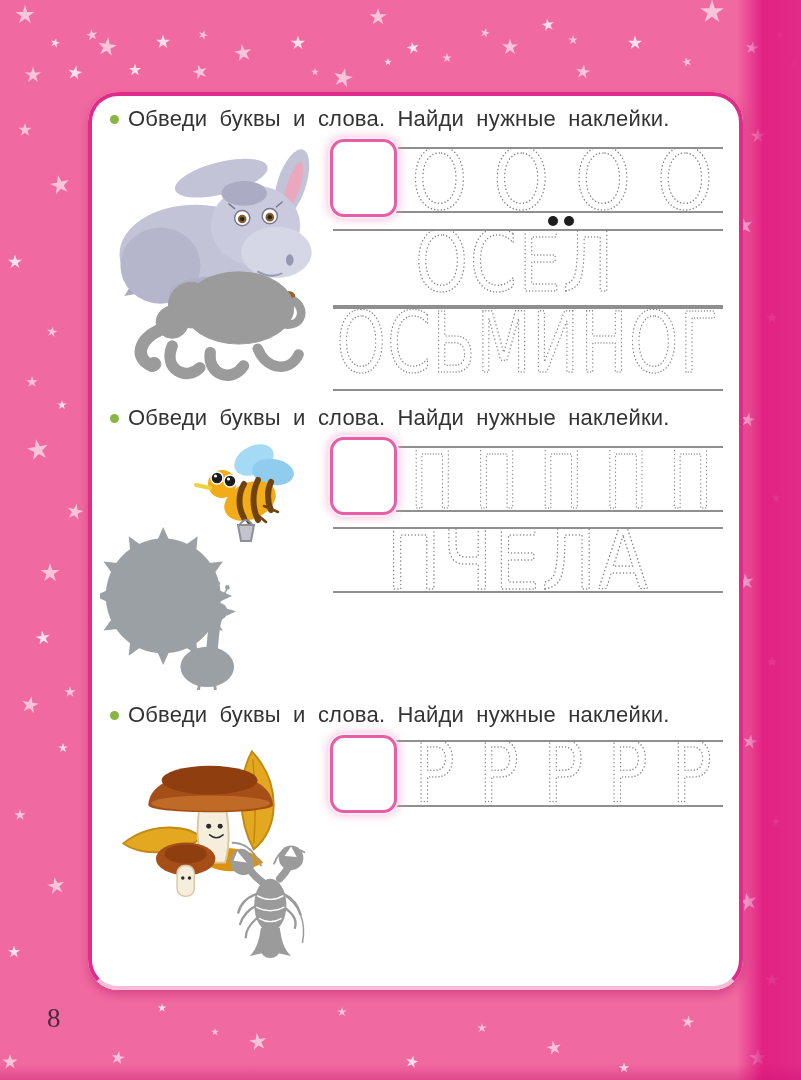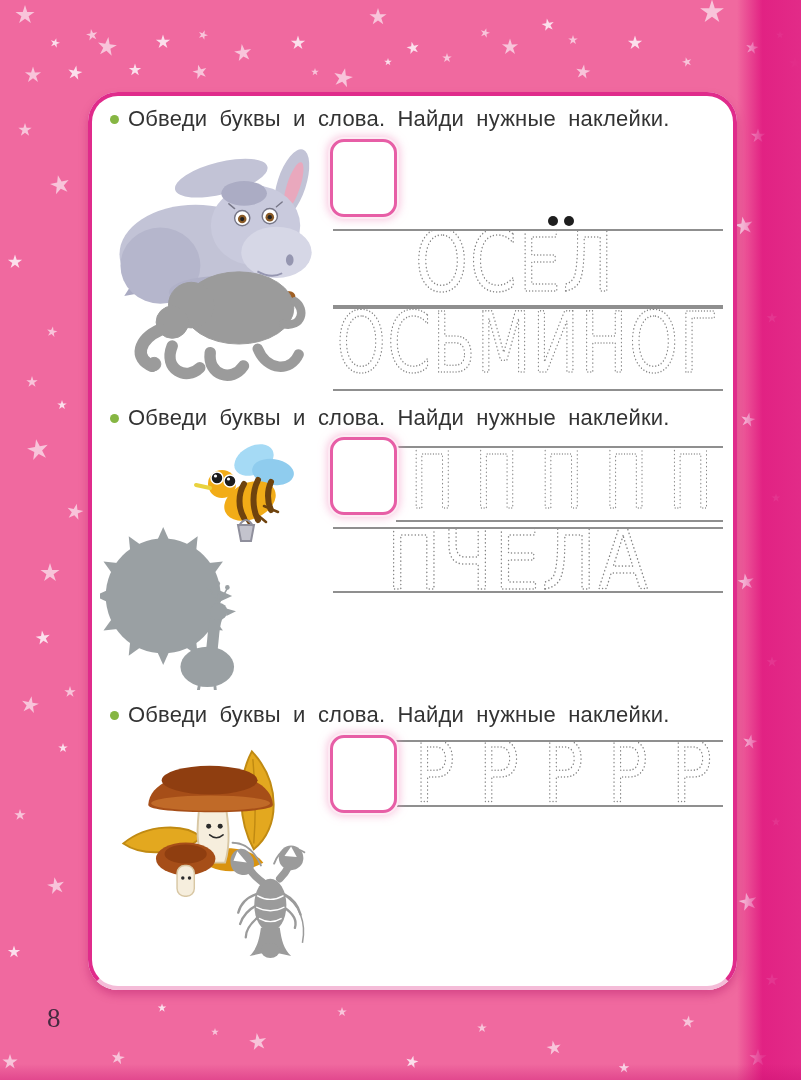--- a/index.html
+++ b/index.html
@@ -4,21 +4,21 @@
 <style>
   html,body{margin:0;padding:0;}
   body{width:801px;height:1080px;overflow:hidden;font-family:"Liberation Sans",sans-serif;}
   .stage{position:relative;width:801px;height:1080px;background:var(--c-bg);overflow:hidden;}
   .stars-bg{position:absolute;left:0;top:0;width:801px;height:1080px;}
   .edge-right{position:absolute;top:0;right:0;width:64px;height:1080px;
     background:linear-gradient(90deg, rgba(222,16,124,0) 0%, rgba(222,16,124,.8) 40%, #e22b88 100%);}
   .edge-bottom{position:absolute;left:0;bottom:0;width:801px;height:16px;
     background:linear-gradient(180deg, rgba(200,10,110,0), rgba(200,10,110,.35));}
   .panel{position:absolute;left:88px;top:92px;width:649px;height:898px;
-    background:var(--c-panel);border-radius:30px;box-shadow:0 5px 9px rgba(170,8,95,.35);}
+    background:var(--c-panel);border-radius:30px;box-shadow:0 5px 9px rgba(170,8,95,.35);padding-left:6px;}
   .panel-border{position:absolute;inset:0;border-radius:30px;pointer-events:none;
     border:4px solid var(--c-border);border-bottom-color:#f4bcd8;}
   .instr{position:absolute;left:22px;display:flex;align-items:flex-start;}
   .bullet{width:9px;height:9px;border-radius:50%;background:var(--c-bullet);margin-top:9px;flex:none;}
   .instr-text{margin-left:9px;font-size:22px;color:var(--c-text);letter-spacing:.2px;word-spacing:6px;white-space:nowrap;}
   .sticker-box{position:absolute;width:67px;height:78px;background:#fff;border:3px solid var(--c-boxBorder);
     border-radius:14px;box-shadow:0 0 0 2px #fdeaf3, 0 0 8px 3px var(--c-boxGlow);box-sizing:border-box;z-index:3;}
   .strip{position:absolute;border-top:2px solid var(--c-line);border-bottom:2px solid var(--c-line);box-sizing:border-box;}
   .strip svg{display:block;}
   .trace{font-family:"DejaVu Sans",sans-serif;font-size:84px;fill:none;stroke:var(--c-dots);
@@ -155,20 +155,25 @@
         <circle cx="36" cy="104" r="7"></circle>
         <path d="M55,85 C45,110 70,122 84,108" stroke-width="12" fill="none" stroke-linecap="round"></path>
         <path d="M95,92 C92,116 118,124 130,106" stroke-width="12" fill="none" stroke-linecap="round"></path>
         <path d="M145,88 C155,112 180,112 188,94" stroke-width="11" fill="none" stroke-linecap="round"></path>
         <path d="M172,62 C192,66 196,46 184,38" stroke-width="9" fill="none" stroke-linecap="round"></path>
       </g>
     </svg>
 
     <div class="sticker-box" style="left:242px;top:47px;"></div>
 
+    <div class="strip" style="left:308px;top:55px;width:327px;height:66px;">
+      <svg width="323" height="62" viewBox="0 0 323 62">
+        <text class="trace" x="167" y="60" text-anchor="middle" textLength="303" lengthAdjust="spacingAndGlyphs">О О О О</text>
+      </svg>
+    </div>
 
     <div class="yo-dot" style="left:460px;top:124px;"></div>
     <div class="yo-dot" style="left:476px;top:124px;"></div>
 
     <div class="strip" style="left:245px;top:137px;width:390px;height:78px;">
       <svg width="386" height="62" viewBox="0 0 386 62">
         <text class="trace" x="182" y="60" text-anchor="middle" textLength="200" lengthAdjust="spacingAndGlyphs">ОСЁЛ</text>
       </svg>
     </div>
 
@@ -223,21 +228,21 @@
         <circle cx="114" cy="65" r="2.4"></circle>
           <circle cx="123" cy="61" r="2.4"></circle>
           <circle cx="133" cy="65" r="2.4"></circle>
         <ellipse cx="112" cy="148" rx="28" ry="21"></ellipse>
         <path d="M104,166 L100,186 l8,2 M120,168 L122,188 l8,1" stroke="#9aa0a3" stroke-width="3" fill="none" stroke-linecap="round"></path>
       </g>
     </svg>
 
     <div class="sticker-box" style="left:242px;top:345px;"></div>
 
-    <div class="strip" style="left:308px;top:354px;width:327px;height:76px;text-align:center;">
+    <div class="strip" style="left:308px;top:354px;width:327px;height:66px;text-align:center;">
       <svg width="323" height="62" viewBox="0 0 323 62">
         <text class="trace" x="166" y="60" text-anchor="middle" textLength="303" lengthAdjust="spacingAndGlyphs">П П П П П</text>
       </svg>
     </div>
 
     <div class="strip" style="left:245px;top:435px;width:390px;height:66px;">
       <svg width="386" height="62" viewBox="0 0 386 62">
         <text class="trace" x="185" y="60" text-anchor="middle" textLength="263" lengthAdjust="spacingAndGlyphs">ПЧЕЛА</text>
       </svg>
     </div>

